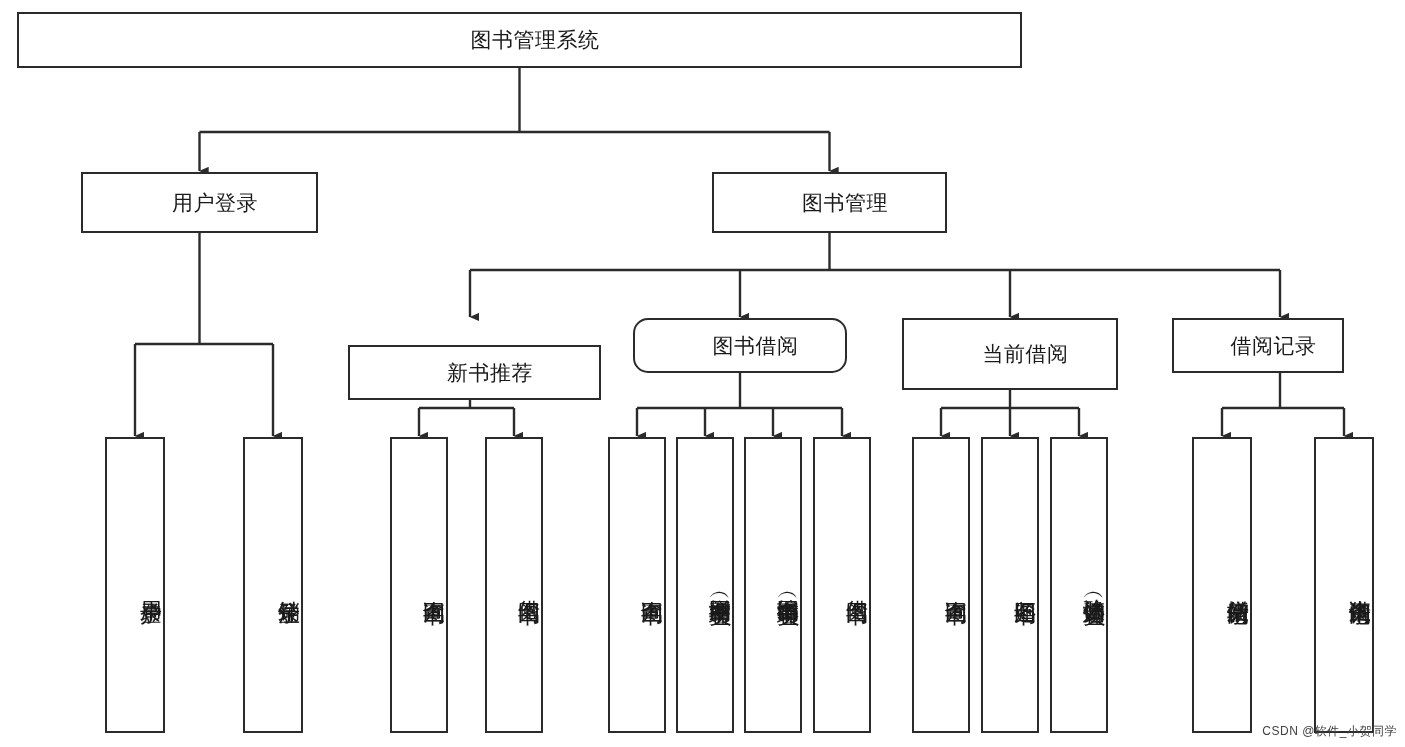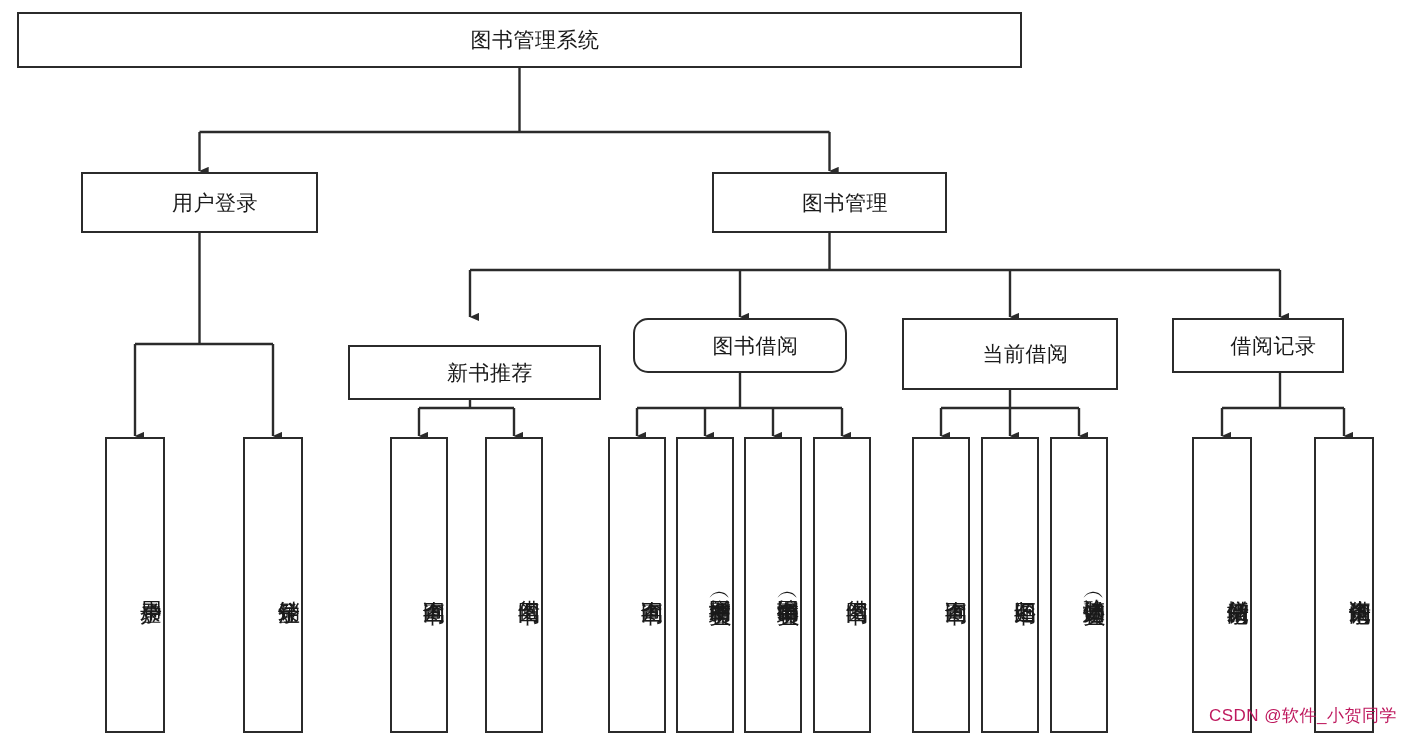--- a/index.html
+++ b/index.html
@@ -51,23 +51,23 @@
   }
   .node.vert > span {
     writing-mode: vertical-rl;
     text-orientation: upright;
     display: block;
     white-space: nowrap;
   }
   #watermark {
     position: absolute;
     right: 8px;
-    bottom: 20px;
-    font-size: 17px;
-    color: #be185d;
+    bottom: 7px;
+    font-size: 12px;
+    color: #404040;
     letter-spacing: 0.5px;
     white-space: nowrap;
   }
 </style>
 </head>
 <body>
 
 <div id="canvas">
 
   <svg id="wires" viewBox="0 0 1405 747" xmlns="http://www.w3.org/2000/svg">

